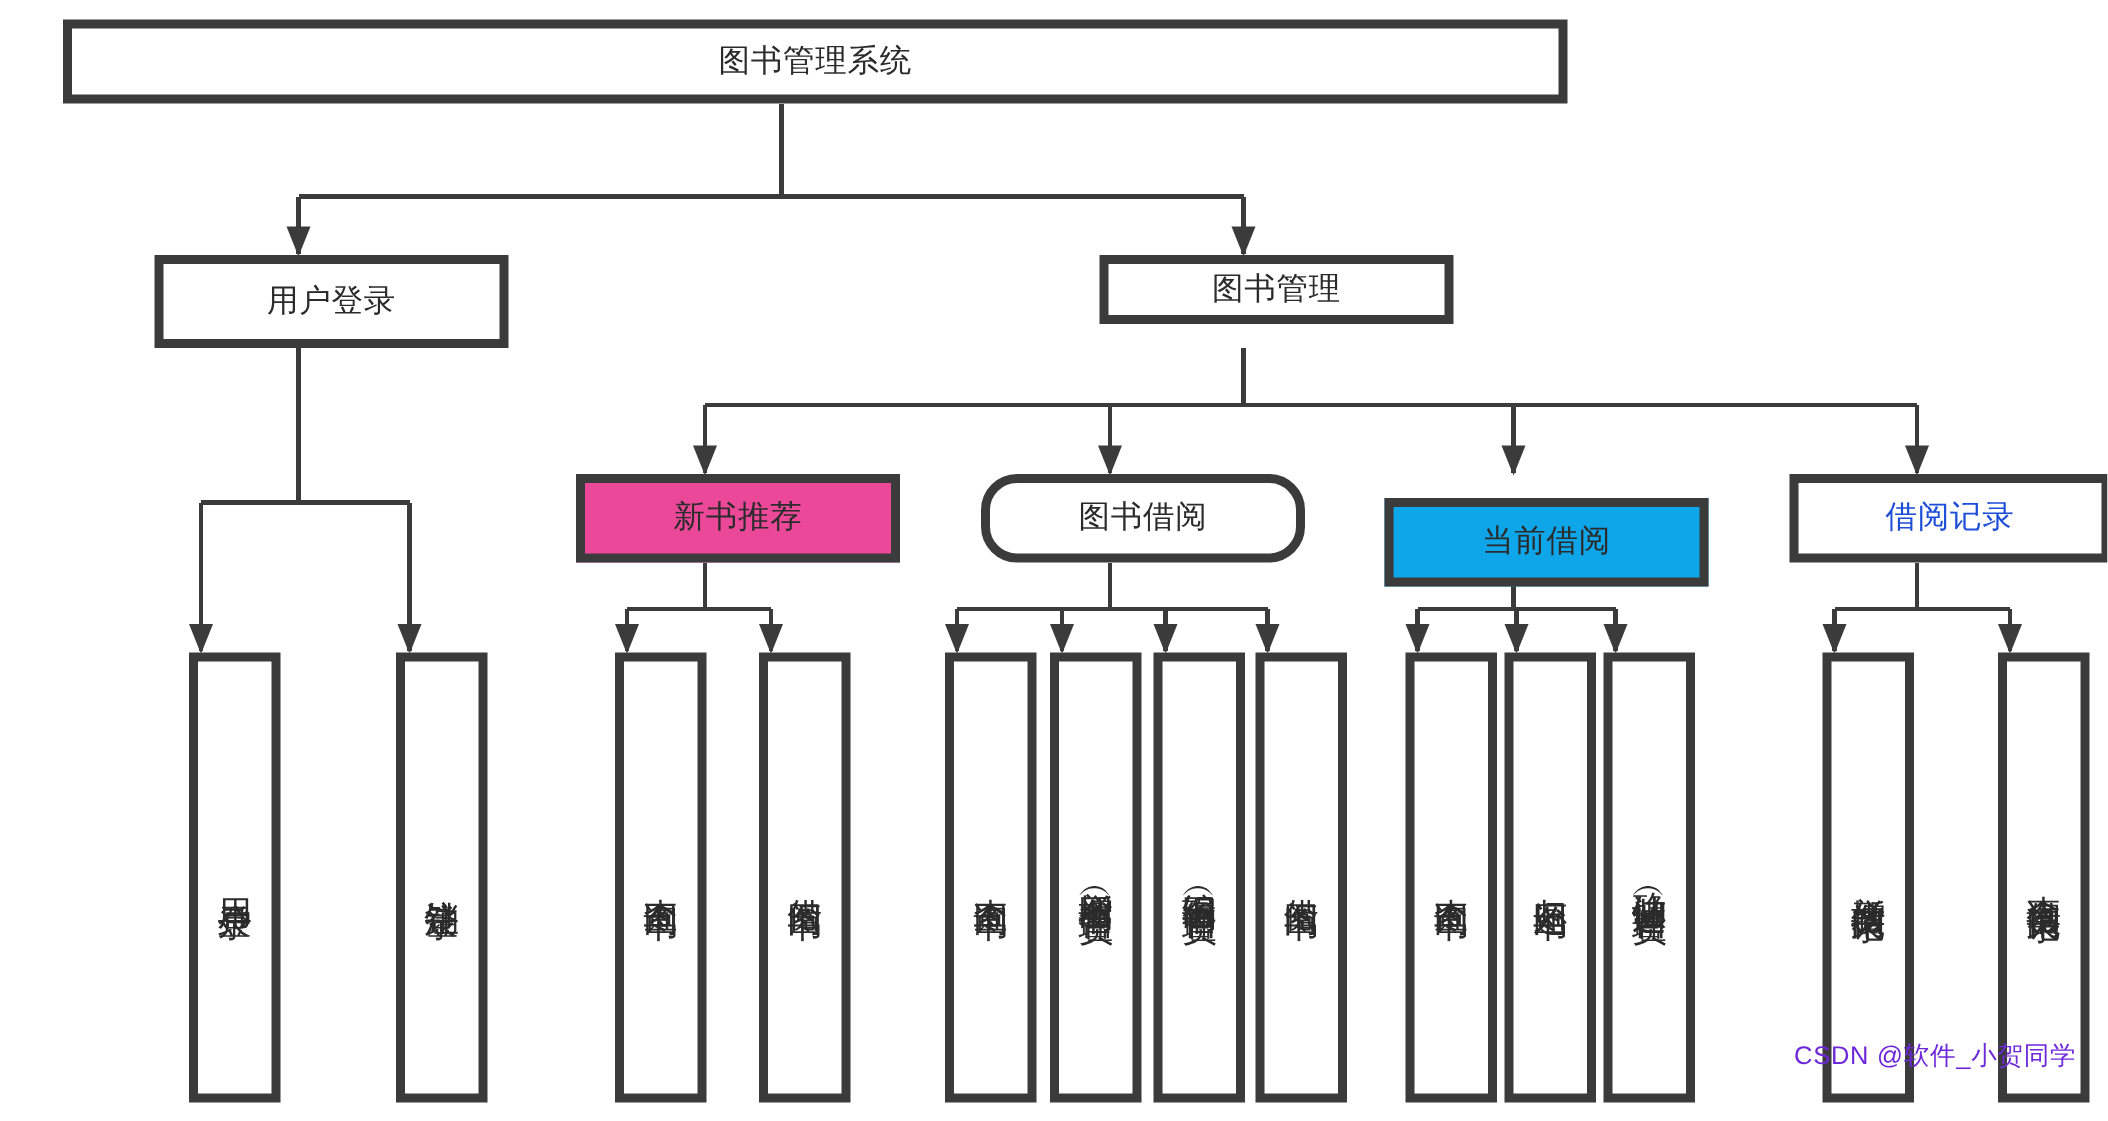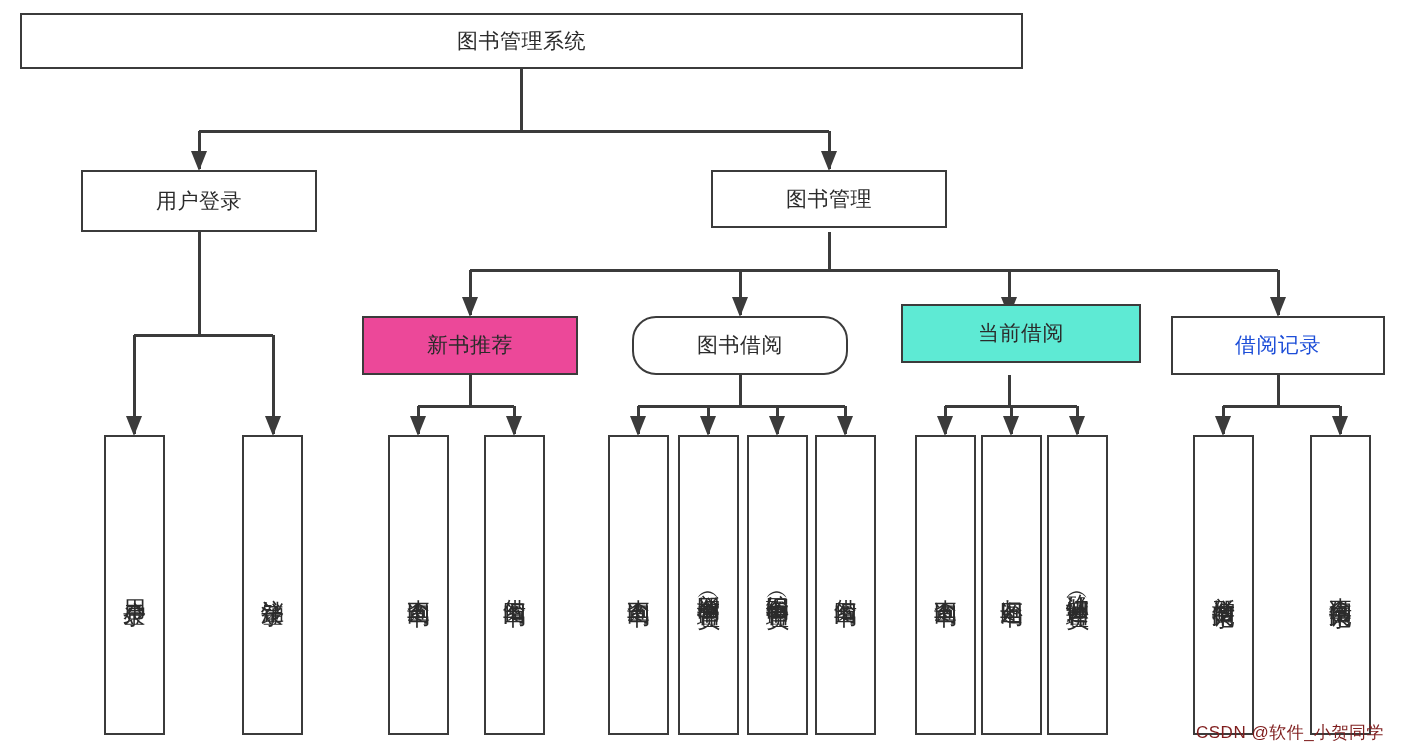--- a/index.html
+++ b/index.html
@@ -22,26 +22,27 @@
     left: 0;
     top: 0;
     width: 1405px;
     height: 747px;
     pointer-events: none;
   }
   .node {
     position: absolute;
     box-sizing: border-box;
     background: #ffffff;
-    border: 2px solid #404040;
+    border: 6px solid #404040;
     display: flex;
     align-items: center;
     justify-content: center;
     color: #2b2b2b;
     line-height: 1.18;
+    margin-left: 22px;
   }
   .node .lbl {
     display: block;
     text-align: center;
     white-space: pre;
   }
   .node.horiz .lbl {
     font-size: 21px;
     letter-spacing: 0.5px;
   }
@@ -129,30 +130,30 @@
       <line x1="1340" y1="406" x2="1340" y2="434" stroke="#3b3b3b" stroke-width="3" shape-rendering="crispEdges"></line>
       <polygon points="1332,416 1348,416 1340,436" fill="#3b3b3b"></polygon>
     </svg>
   <div id="nodes-layer">
       <div class="node horiz" style="left: 20px; top: 13px; width: 1003px; height: 56px; border-color: rgb(59, 59, 59); background: rgb(255, 255, 255); color: rgb(43, 43, 43);">
         <span class="lbl">图书管理系统</span>
       </div>
       <div class="node horiz" style="left: 81px; top: 170px; width: 236px; height: 62px; border-color: rgb(59, 59, 59); background: rgb(255, 255, 255); color: rgb(43, 43, 43);">
         <span class="lbl">用户登录</span>
       </div>
-      <div class="node horiz" style="left: 711px; top: 170px; width: 236px; height: 58px; border-color: rgb(59, 59, 59); background: rgb(255, 255, 255); color: rgb(43, 43, 43);">
+      <div class="node horiz" style="left: 711px; top: 170px; width: 236px; height: 46px; border-color: rgb(59, 59, 59); background: rgb(255, 255, 255); color: rgb(43, 43, 43);">
         <span class="lbl">图书管理</span>
       </div>
       <div class="node horiz" style="left: 362px; top: 316px; width: 216px; height: 59px; border-color: rgb(59, 59, 59); background: #ec4899; color: rgb(43, 43, 43);">
         <span class="lbl">新书推荐</span>
       </div>
       <div class="node horiz" style="left: 632px; top: 316px; width: 216px; height: 59px; border-color: rgb(59, 59, 59); background: rgb(255, 255, 255); color: rgb(43, 43, 43); border-radius: 24px;">
         <span class="lbl">图书借阅</span>
       </div>
-      <div class="node horiz" style="left: 901px; top: 304px; width: 240px; height: 59px; border-color: rgb(59, 59, 59); background: #5eead4; color: rgb(43, 43, 43);">
+      <div class="node horiz" style="left: 901px; top: 332px; width: 216px; height: 59px; border-color: rgb(59, 59, 59); background: #0ea5e9; color: rgb(43, 43, 43);">
         <span class="lbl">当前借阅</span>
       </div>
       <div class="node horiz" style="left: 1171px; top: 316px; width: 214px; height: 59px; border-color: rgb(59, 59, 59); background: rgb(255, 255, 255); color: #1d4ed8;">
         <span class="lbl">借阅记录</span>
       </div>
       <div class="node vert" style="left: 104px; top: 435px; width: 61px; height: 300px; border-color: rgb(59, 59, 59); background: rgb(255, 255, 255); color: rgb(43, 43, 43);">
         <span class="lbl">用户登录</span>
       </div>
       <div class="node vert" style="left: 242px; top: 435px; width: 61px; height: 300px; border-color: rgb(59, 59, 59); background: rgb(255, 255, 255); color: rgb(43, 43, 43);">
         <span class="lbl">注销登录</span>
@@ -184,14 +185,14 @@
       <div class="node vert" style="left: 1047px; top: 435px; width: 61px; height: 300px; border-color: rgb(59, 59, 59); background: rgb(255, 255, 255); color: rgb(43, 43, 43);">
         <span class="lbl">确认归还（管理员）</span>
       </div>
       <div class="node vert" style="left: 1193px; top: 435px; width: 61px; height: 300px; border-color: rgb(59, 59, 59); background: rgb(255, 255, 255); color: rgb(43, 43, 43);">
         <span class="lbl">新增借阅记录</span>
       </div>
       <div class="node vert" style="left: 1310px; top: 435px; width: 61px; height: 300px; border-color: rgb(59, 59, 59); background: rgb(255, 255, 255); color: rgb(43, 43, 43);">
         <span class="lbl">查询借阅记录</span>
       </div>
     </div>
-  <div class="watermark" style="left: 1196px; top: 721px; color: #7f1d1d;">CSDN @软件_小贺同学</div>
+  <div class="watermark" style="left: 1196px; top: 692px; color: #6d28d9;">CSDN @软件_小贺同学</div>
 </div>
 
 </body></html>

